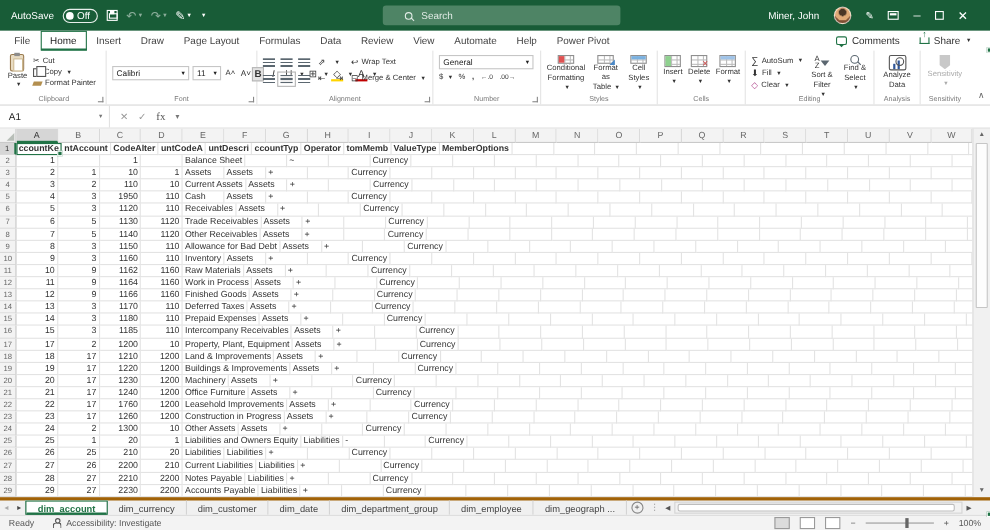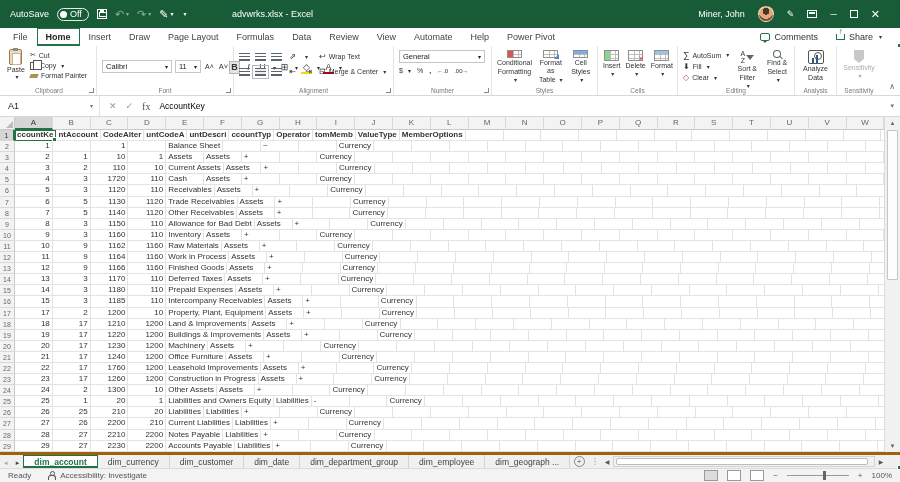--- a/index.html
+++ b/index.html
@@ -23,21 +23,21 @@
 .mag::after{content:"";position:absolute;width:4px;height:1px;background:#e2ece6;transform:rotate(45deg);right:-3px;bottom:-1px}
 .tb-right{margin-left:auto;display:flex;align-items:center;gap:13px}
 .avatar{width:16px;height:16px;border-radius:50%;border:1px solid rgba(255,255,255,.6);background:radial-gradient(circle at 50% 30%,#4a3526 0 28%,#e0a977 29% 62%,#7e4f33 63%)}
 .restore-box{width:8px;height:8px;border:1px solid #fff;display:inline-block}
 .ribbondisp{width:10px;height:8px;border:1px solid #fff;display:inline-block;position:relative}
 .ribbondisp::after{content:"";position:absolute;top:1px;left:1px;right:1px;height:2px;background:#fff}
 
 
 .menubar{height:18px;display:flex;align-items:center;padding:0 4px;font-size:9px;color:#444;background:#fff;position:relative}
 .mtab{padding:0 9px;height:18px;display:flex;align-items:center;white-space:nowrap}
-.mtab.active{font-weight:bold;color:#262626;box-shadow:inset 0 -2px 0 #217346}
+.mtab.active{font-weight:normal;color:#262626;box-shadow:inset 0 -2px 0 #217346}
 .menu-right{margin-left:auto;display:flex;gap:18px;align-items:center;color:#333;padding-right:14px}
 .mr-btn{display:flex;align-items:center;gap:4px}
 .cmt{width:10px;height:8px;border:1px solid #217346;border-radius:2px;position:relative;display:inline-block}
 .cmt::after{content:"";position:absolute;left:1px;bottom:-3px;border-left:3px solid transparent;border-right:3px solid transparent;border-top:3px solid #217346}
 .shr{width:9px;height:6px;border:1px solid #217346;border-top:none;position:relative;display:inline-block}
 .shr::before{content:"↑";position:absolute;top:-7px;left:1.5px;font-size:8px;color:#217346}
 
 
 .ribbon{height:50px;display:flex;background:#fff;border-bottom:1px solid #d8d8d8;padding-left:2px;font-size:7px;color:#333;position:relative}
 .grp{position:relative;border-right:1px solid #e4e4e4;flex:0 0 auto}
@@ -158,21 +158,24 @@
         <span>Off</span>
       </span>
     <span class="qat">
         <span class="icon-save"></span>
       </span>
     <span class="qat dim">↶<span class="vee">▾</span></span>
     <span class="qat dim">↷<span class="vee">▾</span></span>
     <span class="qat">✎<span class="vee">▾</span></span>
     <span class="qat vee">▾</span>
   </div>
-  <div class="tb-title">advwrks.xlsx - Excel</div>
+  <div class="tb-search">
+    <span class="mag"></span>
+    <span>Search</span>
+  </div>
   <div class="tb-right">
     <span>Miner, John</span>
     <span class="avatar"></span>
     <span>✎</span>
     <span class="ribbondisp"></span>
     <span>─</span>
     <span class="restore-box"></span>
     <span style="font-size:11px">✕</span>
   </div>
 </div>
@@ -417,21 +420,20 @@
 <div class="formulabar">
   <div class="namebox">
     <span>A1</span>
     <span class="vee" style="color:#777">▾</span>
   </div>
   <div class="fbicons">
     <span>✕</span>
     <span>✓</span>
     <span class="fx">fx</span>
   </div>
-  <div class="fbtext">AccountKey</div>
   <span class="fb-exp">▾</span>
 </div>
 
 <div class="sheet" id="grid">
     <div class="g-colrow">
       <div class="g-corner">
         <i></i>
       </div>
       <div class="g-col sel">A</div>
       <div class="g-col">B</div>
@@ -744,21 +746,21 @@
     </div>
     <div class="g-row">
       <div class="g-rowhead">5</div>
       <div class="g-cell num">
         <span>4</span>
       </div>
       <div class="g-cell num">
         <span>3</span>
       </div>
       <div class="g-cell num">
-        <span>1720</span>
+        <span>1950</span>
       </div>
       <div class="g-cell num">
         <span>110</span>
       </div>
       <div class="g-cell">
         <span>Cash</span>
       </div>
       <div class="g-cell">
         <span>Assets</span>
       </div>

